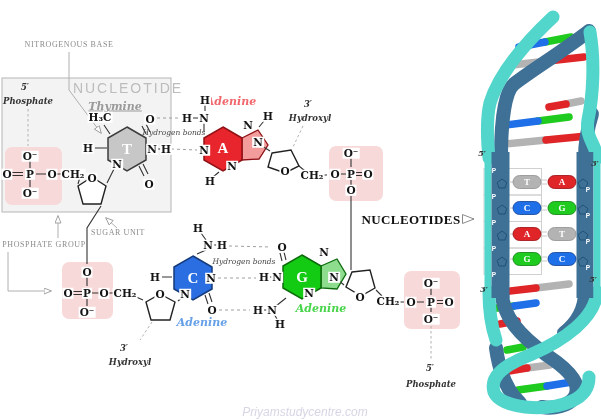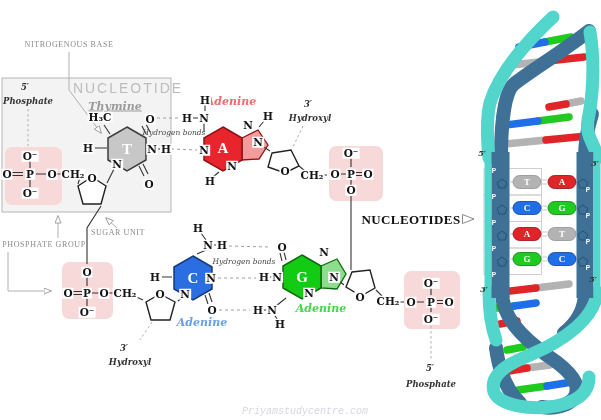--- a/index.html
+++ b/index.html
@@ -13,21 +13,21 @@
   .nucs{font-family:"Liberation Serif",serif;font-size:13px;font-weight:bold;color:#101010;letter-spacing:.4px;}
   .hand{font-family:"DejaVu Serif",serif;font-style:italic;font-weight:600;font-size:11px;}
   .hand-sm{font-family:"DejaVu Serif",serif;font-style:italic;font-size:7.5px;color:#474747;}
   .prime{font-family:"DejaVu Serif",serif;font-style:italic;font-weight:600;font-size:8.5px;color:#333;}
   .atom{font-family:"DejaVu Serif",serif;font-weight:600;font-size:10.5px;color:#141414;
         background:#fff;padding:0 1px;}
   .ring-letter{font-family:"Liberation Serif",serif;font-weight:bold;font-size:15px;color:#fff;}
   .cap-letter{font-family:"Liberation Serif",serif;font-weight:bold;font-size:9px;color:#fff;}
   .p-lbl{font-family:"Liberation Sans",sans-serif;font-weight:bold;font-size:6.5px;color:#fff;}
   .helix-prime{font-family:"DejaVu Serif",serif;font-style:italic;font-weight:600;font-size:8px;color:#333;}
-  .watermark{font-family:Liberation Mono, monospace;font-style:italic;font-size:10px;color:#d6d6e6;}
+  .watermark{font-family:Liberation Sans, sans-serif;font-style:italic;font-size:12px;color:#d6d6e6;}
 </style>
 </head>
 <body>
 
 <div id="stage">
 
 <svg id="diagram-svg" width="601" height="420" viewBox="0 0 601 420">
   <defs>
     <marker id="arrS" markerUnits="userSpaceOnUse" markerWidth="9" markerHeight="8" refX="7.5" refY="3.5" orient="auto">
       <path d="M0.5,0.5 L8,3.5 L0.5,6.5 Z" fill="#fff" stroke="#9a9a9a" stroke-width="0.9"></path>

